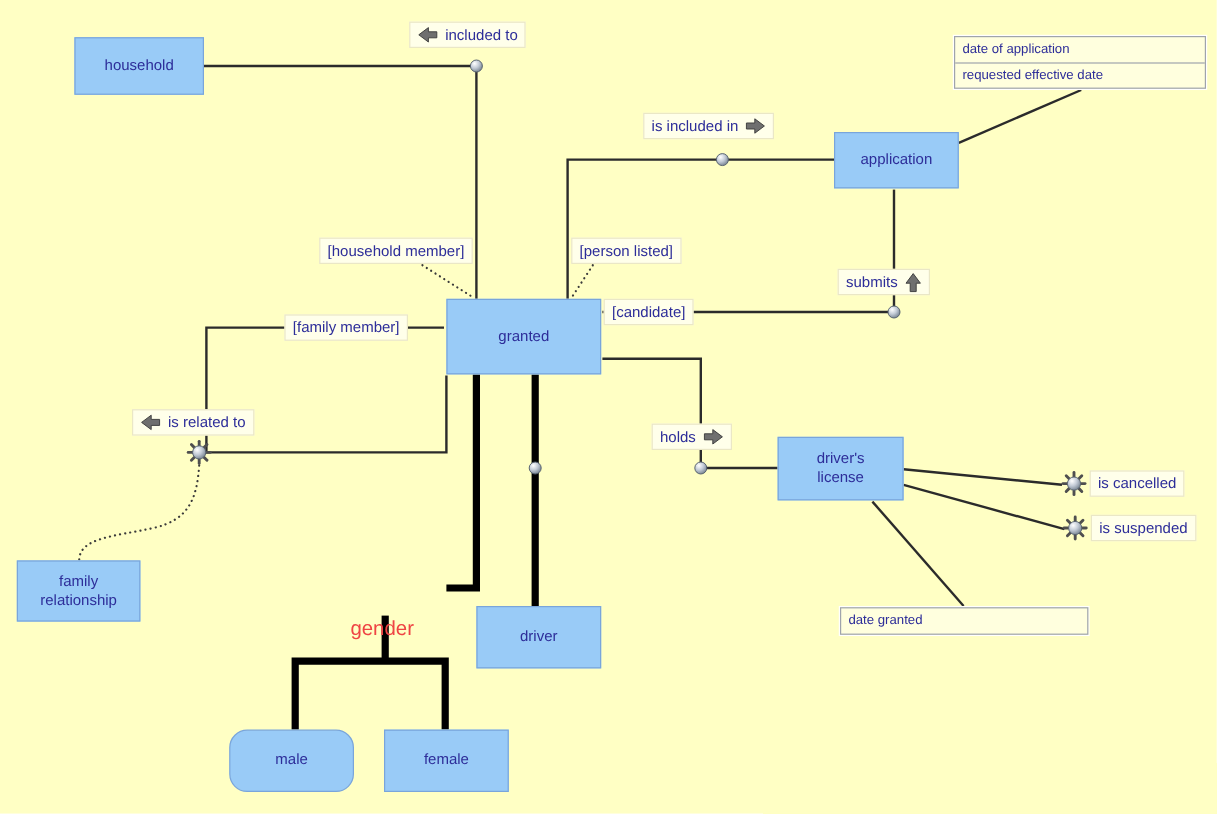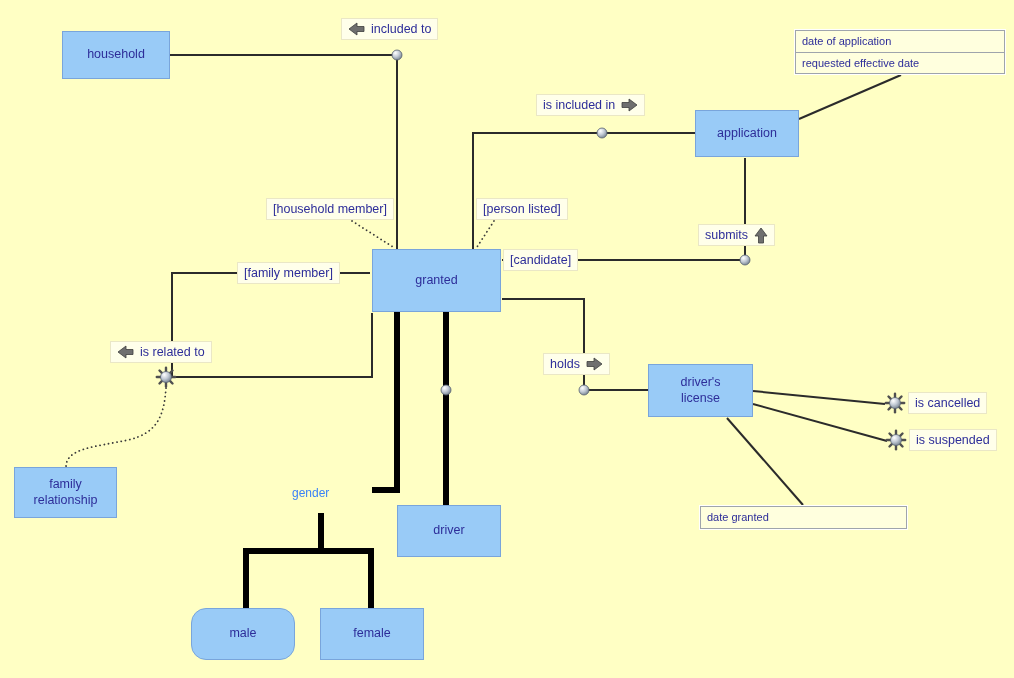--- a/index.html
+++ b/index.html
@@ -18,21 +18,21 @@
   }
   .rlabel {
     position:absolute; z-index:2;
     display:flex; align-items:center; gap:6px;
     background:#FFFFEA; border:1px solid #EAE7C6;
     padding:2px 6px; height:22px;
     color:#2D2D99; font-size:12.5px; white-space:nowrap;
   }
   .plainlabel {
     position:absolute; z-index:2;
-    color:#3b82f6; font-size:12px; white-space:nowrap;
+    color:#ef4444; font-size:17px; white-space:nowrap;margin-top:28px;
   }
   .attrbox {
     position:absolute; z-index:2;
     background:#FFFFDE; border:1px solid #9FA4AC;
     box-shadow:0 0 0 1px #ffffff;
     color:#2D2D99; font-size:11px;
   }
   .attrbox .row { padding:2px 6px; height:21px; line-height:17px; white-space:nowrap; }
   .attrbox .row + .row { border-top:1px solid #9FA4AC; }
   .icon { position:absolute; z-index:3; }

